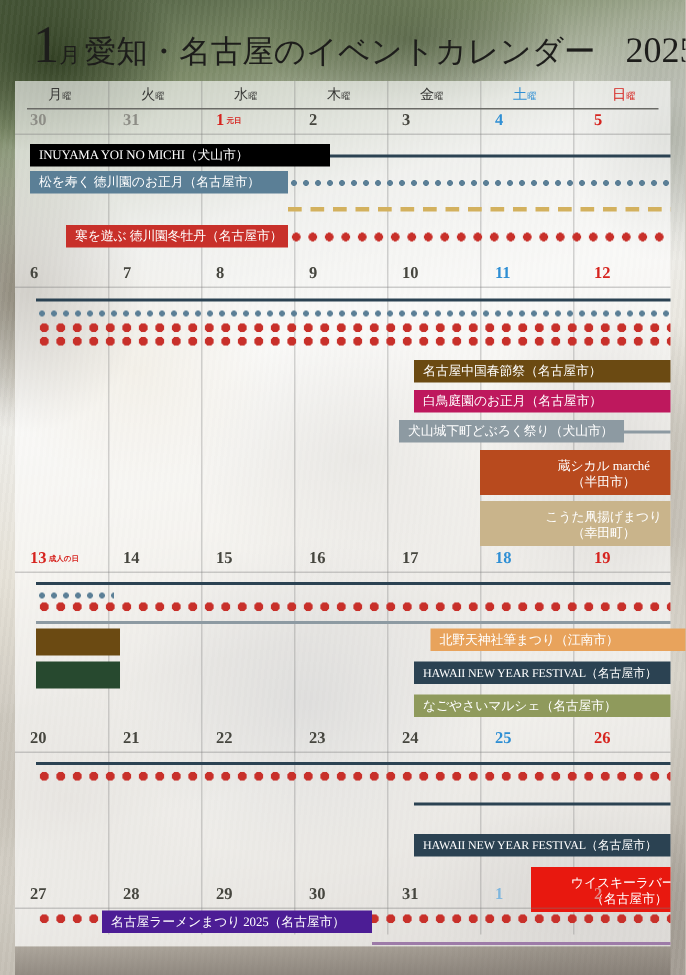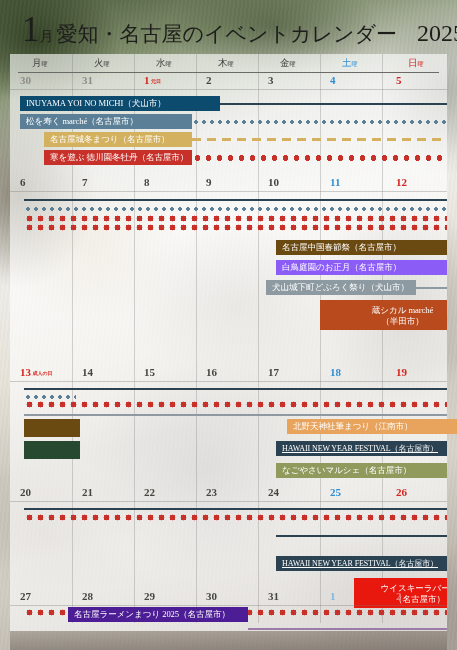--- a/index.html
+++ b/index.html
@@ -183,21 +183,21 @@
     height: 15px;
     display: flex;
     align-items: center;
     padding: 0 6px;
     font-size: 8.6px;
     letter-spacing: -.1px;
     white-space: nowrap;
     overflow: hidden;
     color: #fff;
   }
-  .bar.small { font-size: 8px; text-decoration: underline; }
+  .bar.small { font-size: 8px; }
   .bar.two-line {
     height: 30px;
     flex-direction: column;
     align-items: center;
     justify-content: center;
     line-height: 1.25;
     padding-top: 1px;
     padding-left: 44px;
   }
 
@@ -312,37 +312,34 @@
         <div class="dnum other" style="left:10px"><span>30</span></div>
         <div class="dnum other" style="left:72px"><span>31</span></div>
         <div class="dnum hol" style="left:134px"><span>1</span><span class="tag">元日</span></div>
         <div class="dnum" style="left:196px"><span>2</span></div>
         <div class="dnum" style="left:258px"><span>3</span></div>
         <div class="dnum sat" style="left:320px"><span>4</span></div>
         <div class="dnum sun" style="left:386px"><span>5</span></div>
       </div>
       <div class="date-rule" style="top:15px; width:437px"></div>
 
-      <div class="bar" style="left:10px; top:22px; width:200px; background:#0c4a6e">
+      <div class="bar" style="left:10px; top:22px; width:200px; background:#000000">
         <span>INUYAMA YOI NO MICHI（犬山市）</span>
       </div>
       <div class="tail solid" style="left:210px; top:22px; width:227px; color:#2b4252">
           <span class="ln"></span>
         </div>
 
       <div class="bar" style="left:10px; top:40px; width:172px; background:#5b7f96">
-        <span>松を寿く marché（名古屋市）</span>
+        <span>松を寿く 徳川園のお正月（名古屋市）</span>
       </div>
       <div class="tail dotted" style="left:182px; top:40px; width:255px; color:#5b7f96">
           <span class="ln"></span>
         </div>
 
-      <div class="bar" style="left:34px; top:58px; width:148px; background:#d3b15e">
-        <span>名古屋城冬まつり（名古屋市）</span>
-      </div>
       <div class="tail dash" style="left:182px; top:58px; width:255px; color:#d3b15e">
           <span class="ln"></span>
         </div>
 
       <div class="bar" style="left:34px; top:76px; width:148px; background:#c8302a">
         <span>寒を遊ぶ 徳川園冬牡丹（名古屋市）</span>
       </div>
       <div class="tail bigdot" style="left:182px; top:76px; width:255px; color:#c8302a">
           <span class="ln"></span>
         </div>
@@ -373,36 +370,40 @@
 
     <div class="week" style="top:170px; height:140px">
       <div class="cont bigdot" style="left:14px; top:0px; width:423px; color:#c8302a">
           <span class="ln"></span>
         </div>
 
       <div class="bar" style="left:266px; top:16px; width:171px; background:#6b4a12">
         <span>名古屋中国春節祭（名古屋市）</span>
       </div>
 
-      <div class="bar" style="left:266px; top:36px; width:171px; background:#8b5cf6">
+      <div class="bar" style="left:266px; top:36px; width:171px; background:#be185d">
         <span>白鳥庭園のお正月（名古屋市）</span>
       </div>
 
       <div class="bar" style="left:256px; top:56px; width:150px; background:#8d9aa2">
         <span>犬山城下町どぶろく祭り（犬山市）</span>
       </div>
       <div class="tail solid" style="left:406px; top:56px; width:31px; color:#8d9aa2">
           <span class="ln"></span>
         </div>
 
       <div class="bar two-line" style="left:310px; top:76px; width:127px; background:#b84a1e">
         <span>蔵シカル marché</span>
         <span>（半田市）</span>
       </div>
 
+      <div class="bar two-line" style="left:310px; top:110px; width:127px; background:#c9b48b">
+        <span>こうた凧揚げまつり</span>
+        <span>（幸田町）</span>
+      </div>
     </div>
 
     <div class="week" style="top:312px; height:40px">
       <div class="date-row">
         <div class="dnum hol" style="left:10px"><span>13</span><span class="tag">成人の日</span></div>
         <div class="dnum" style="left:72px"><span>14</span></div>
         <div class="dnum" style="left:134px"><span>15</span></div>
         <div class="dnum" style="left:196px"><span>16</span></div>
         <div class="dnum" style="left:258px"><span>17</span></div>
         <div class="dnum sat" style="left:320px"><span>18</span></div>

